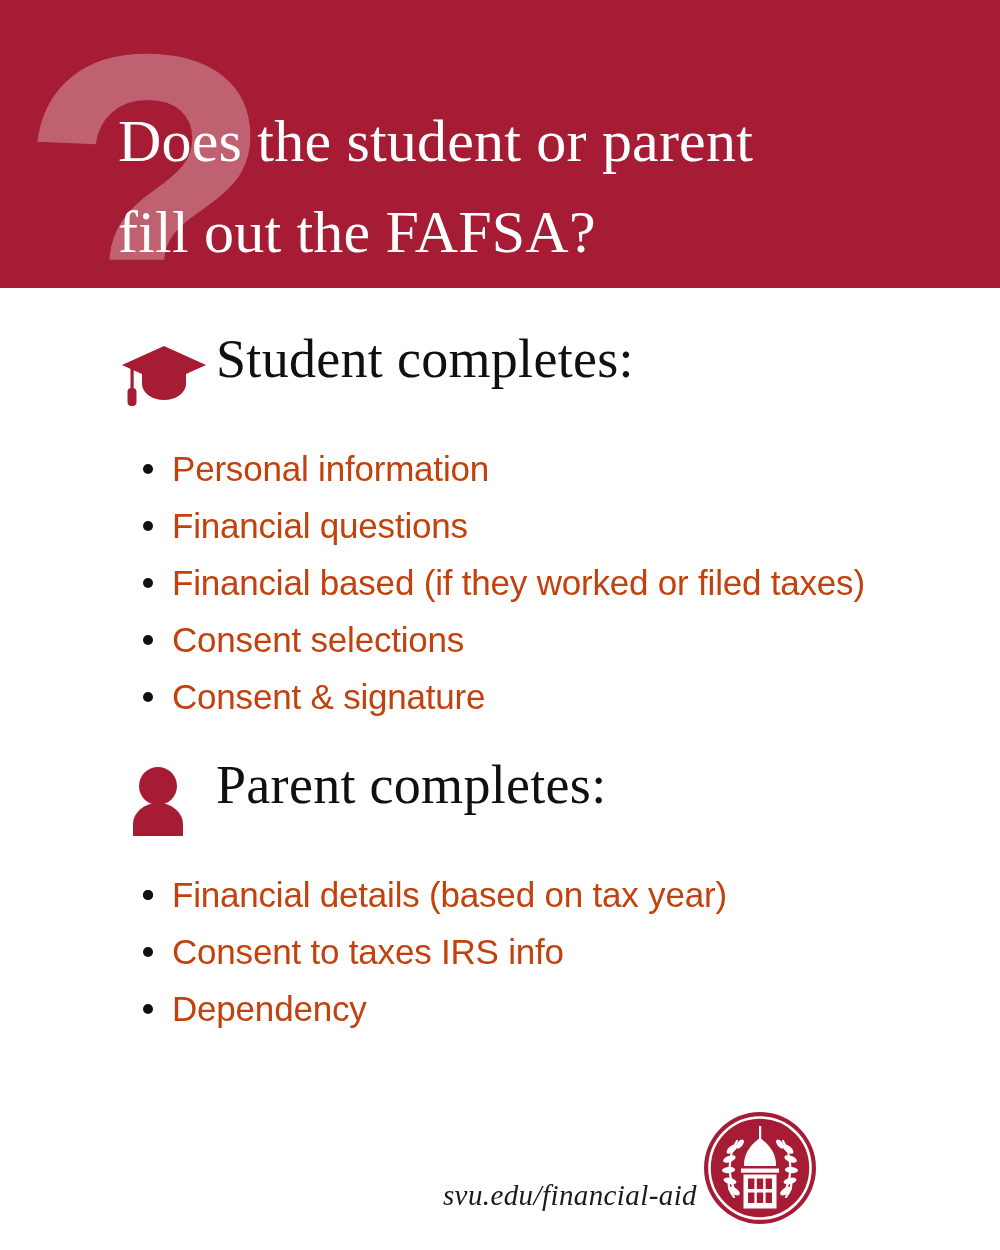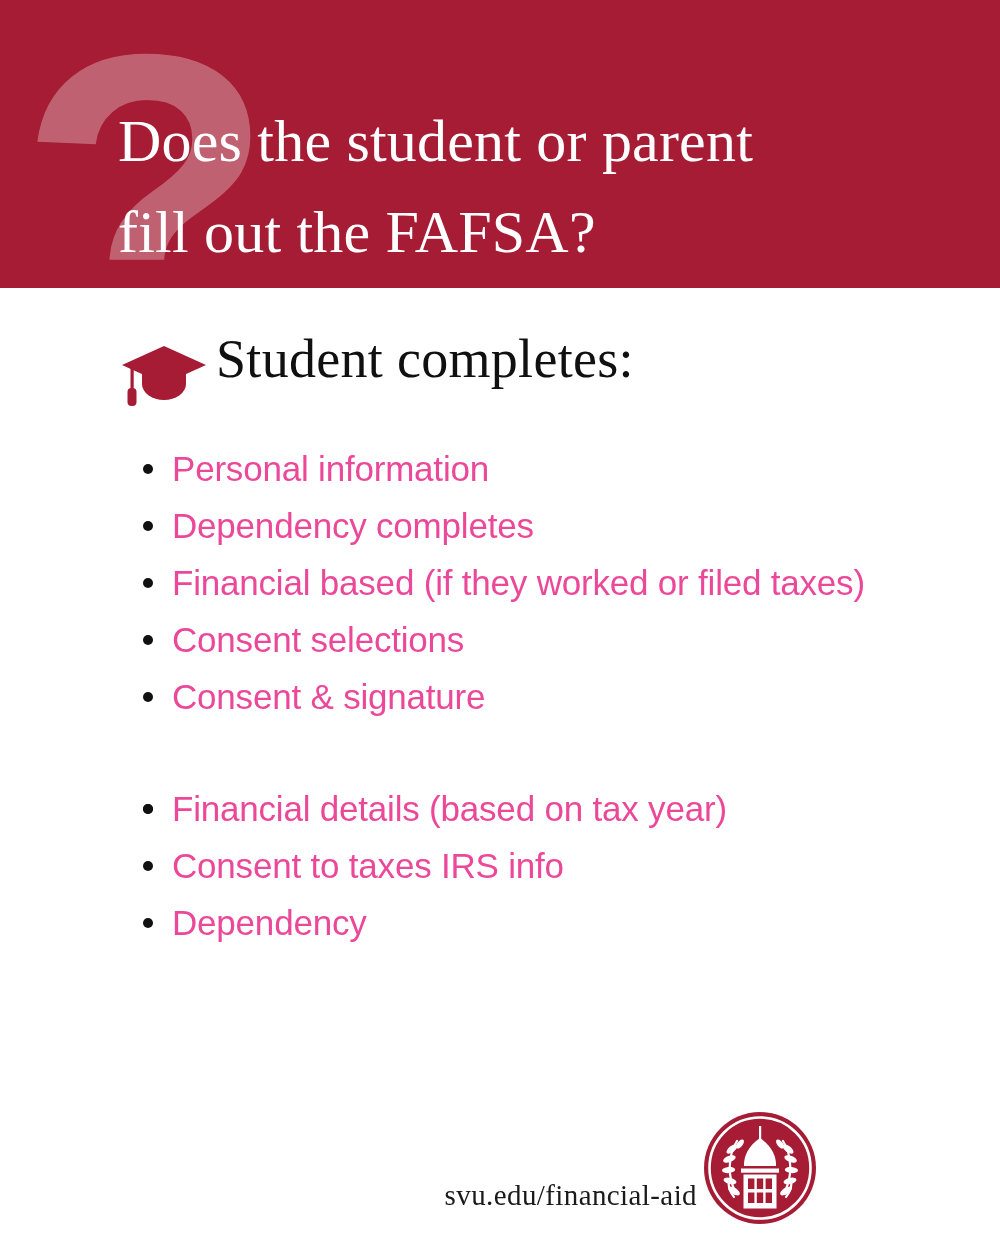--- a/index.html
+++ b/index.html
@@ -98,21 +98,21 @@
     margin: 0;
     padding: 0;
     list-style: none;
   }
   .bullet-list li {
     position: relative;
     padding-left: 172px;
     font-family: "Liberation Sans", sans-serif;
     font-size: 35px;
     line-height: 57px;
-    color: #ec4899;
+    color: #c2410c;
     white-space: nowrap;
     letter-spacing: -0.2px;
   }
   .bullet-list li .dot {
     position: absolute;
     left: 143px;
     top: 24px;
     width: 10px;
     height: 10px;
     border-radius: 50%;
@@ -121,20 +121,21 @@
   .list-student { margin-top: 22px; }
   .list-parent  { margin-top: 22px; }
 
   
   .footer {
     position: absolute;
     left: 0;
     top: 1105px;
     width: 832px;
     height: 145px;
+    font-style: italic;
   }
   .footer-url {
     position: absolute;
     right: 135px;
     top: 74px;
     font-family: "Liberation Serif", serif;
     font-size: 29px;
     color: #1a1a1a;
     white-space: nowrap;
     letter-spacing: 0.4px;
@@ -170,28 +171,37 @@
           <path d="M52 8 L94 27 L52 46 L10 27 Z" fill="#A51C34"></path>
 
           <rect x="18.5" y="27" width="3.2" height="26" fill="#A51C34"></rect>
           <rect x="15.5" y="50" width="9" height="18" rx="4" fill="#A51C34"></rect>
         </svg>
       </span>
       <span class="section-title">Student completes:</span>
     </div>
     <ul class="bullet-list list-student">
       <li><span class="dot"></span><span>Personal information</span></li>
-      <li><span class="dot"></span><span>Dependency completes</span></li>
+      <li><span class="dot"></span><span>Financial questions</span></li>
       <li><span class="dot"></span><span>Financial based (if they worked or filed taxes)</span></li>
       <li><span class="dot"></span><span>Consent selections</span></li>
       <li><span class="dot"></span><span>Consent &amp; signature</span></li>
     </ul>
   </div>
 
   <div class="section section-parent">
+    <div class="section-head">
+      <span class="section-icon">
+        <svg viewBox="0 0 96 72" width="96" height="72" aria-hidden="true">
+          <circle cx="46" cy="22" r="19" fill="#A51C34"></circle>
+          <path d="M21 72 L21 60 a25 21 0 0 1 50 0 L71 72 Z" fill="#A51C34"></path>
+        </svg>
+      </span>
+      <span class="section-title">Parent completes:</span>
+    </div>
     <ul class="bullet-list list-parent">
       <li><span class="dot"></span></li>
       <li><span class="dot"></span><span>Financial details (based on tax year)</span></li>
       <li><span class="dot"></span><span>Consent to taxes IRS info</span></li>
       <li><span class="dot"></span><span>Dependency</span></li>
     </ul>
   </div>
 
   <div class="footer">
     <span class="footer-url">svu.edu/financial-aid</span>

